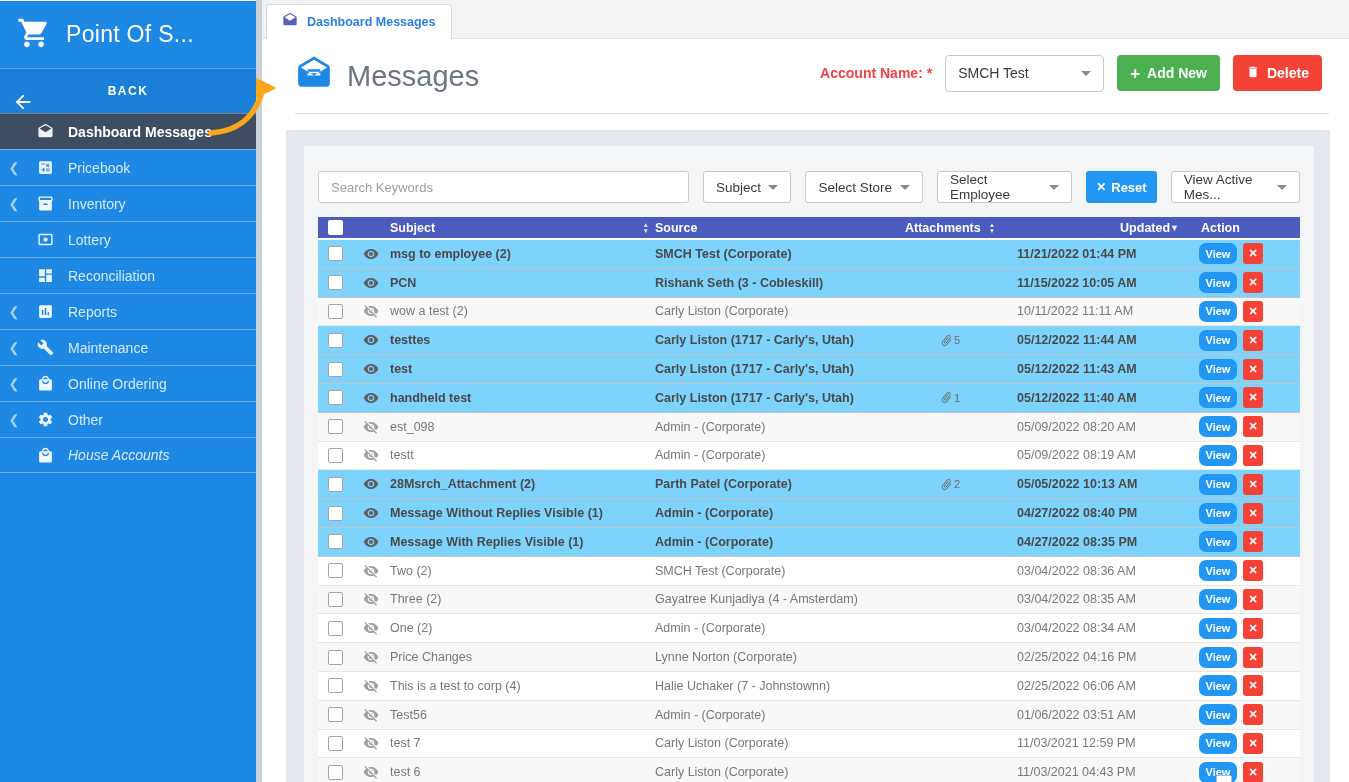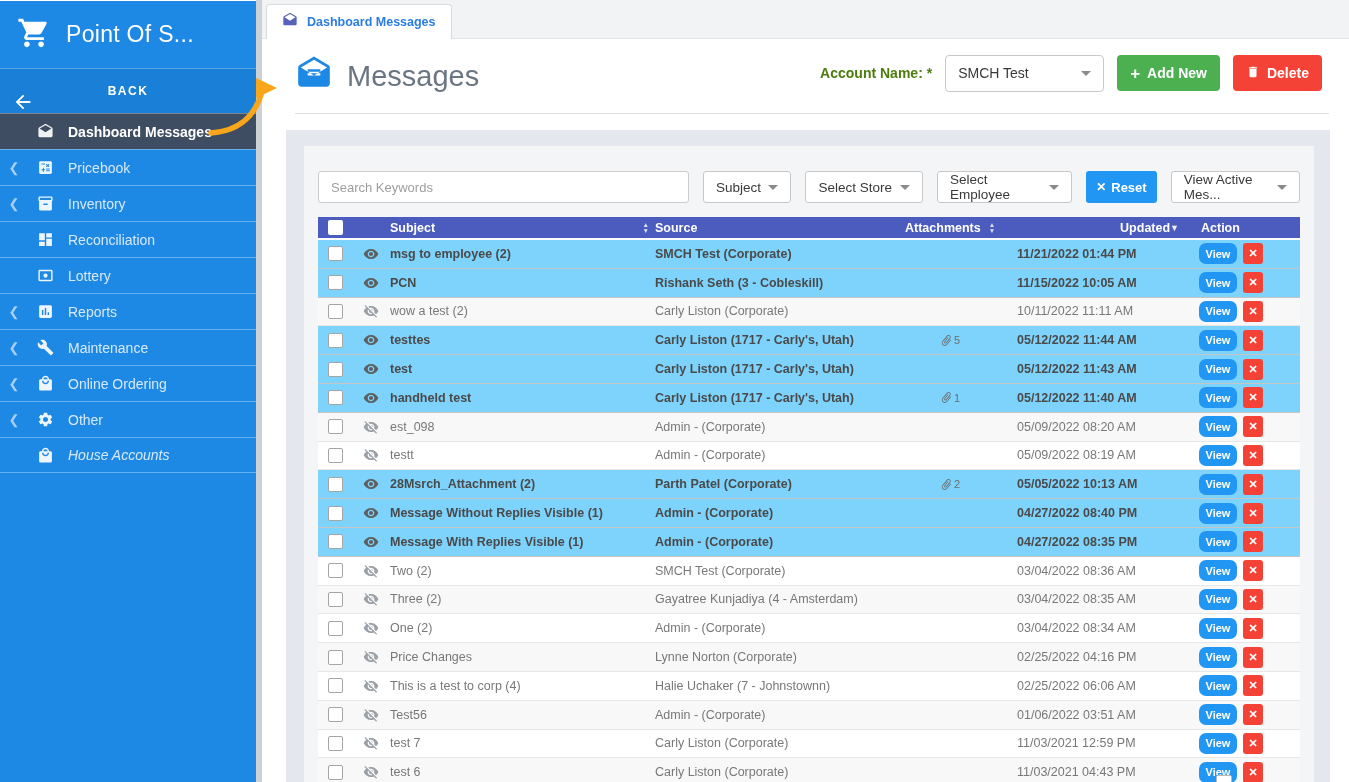--- a/index.html
+++ b/index.html
@@ -31,21 +31,21 @@
   .tab { position:absolute; left:4px; bottom:-1px; height:35px; background:#fff; border:1px solid #d9dadd; border-bottom:none;
          border-radius:4px 4px 0 0; display:flex; align-items:center; gap:9px; padding:0 15px; cursor:pointer; }
   .tab svg { width:16px; height:16px; fill:#5661b8; }
   .tab-label { color:#2a7de1; font-size:12.5px; font-weight:700; }
 
   .page-header { height:74px; position:relative; background:#fff; }
   .title-wrap { position:absolute; left:33px; top:0; height:74px; display:flex; align-items:center; gap:14px; }
   .title-wrap svg { width:38px; height:38px; fill:#1e88e5; }
   .page-title { font-size:29px; color:#6b7683; font-weight:400; }
   .header-controls { position:absolute; right:27px; top:0; height:68px; display:flex; align-items:center; gap:13px; }
-  .account-label { font-size:14px; font-weight:700; color:#4d7c0f; }
+  .account-label { font-size:14px; font-weight:700; color:#ef4444; }
   .select { background:#fff; border:1px solid #c8c8c8; border-radius:4px; height:37px; display:flex; align-items:center;
             justify-content:space-between; padding:0 12px; font-size:14px; color:#3a3a3a; cursor:pointer; }
   .select .caret { width:0; height:0; border-left:5px solid transparent; border-right:5px solid transparent; border-top:5px solid #8a8a8a; }
   .sel-account { width:159px; }
   .btn { border:none; border-radius:4px; height:36px; display:flex; align-items:center; gap:7px; padding:0 13px;
          font-size:14px; font-weight:700; color:#fff; cursor:pointer; font-family:inherit; }
   .btn-green { background:#4caf50; }
   .btn-red { background:#f44336; }
   .btn svg { width:14px; height:14px; fill:#fff; }
   .plus { font-size:17px; font-weight:700; line-height:1; }
@@ -152,33 +152,33 @@
           <svg viewBox="0 0 24 24">
             <path d="M20 2H4c-1 0-2 .9-2 2v3.01c0 .72.43 1.34 1 1.69V20c0 1.1 1.1 2 2 2h14c.9 0 2-.9 2-2V8.7c.57-.35 1-.97 1-1.69V4c0-1.1-1-2-2-2zm-5 12H9v-2h6v2zm5-7H4V4h16v3z"></path>
           </svg>
         </span>
         <span class="nav-label">Inventory</span>
       </div>
       <div class="nav-item">
         <span class="nav-chev"></span>
         <span class="nav-ic">
           <svg viewBox="0 0 24 24">
+            <path d="M20 4H4c-1.1 0-2 .9-2 2v12c0 1.1.9 2 2 2h16c1.1 0 2-.9 2-2V6c0-1.1-.9-2-2-2zm0 14H4V6h16v12zM12 9c-1.66 0-3 1.34-3 3s1.34 3 3 3 3-1.34 3-3-1.34-3-3-3z"></path>
+          </svg>
+        </span>
+        <span class="nav-label">Lottery</span>
+      </div>
+      <div class="nav-item">
+        <span class="nav-chev"></span>
+        <span class="nav-ic">
+          <svg viewBox="0 0 24 24">
             <path d="M3 13h8V3H3v10zm0 8h8v-6H3v6zm10 0h8V11h-8v10zm0-18v6h8V3h-8z"></path>
           </svg>
         </span>
         <span class="nav-label">Reconciliation</span>
-      </div>
-      <div class="nav-item">
-        <span class="nav-chev"></span>
-        <span class="nav-ic">
-          <svg viewBox="0 0 24 24">
-            <path d="M20 4H4c-1.1 0-2 .9-2 2v12c0 1.1.9 2 2 2h16c1.1 0 2-.9 2-2V6c0-1.1-.9-2-2-2zm0 14H4V6h16v12zM12 9c-1.66 0-3 1.34-3 3s1.34 3 3 3 3-1.34 3-3-1.34-3-3-3z"></path>
-          </svg>
-        </span>
-        <span class="nav-label">Lottery</span>
       </div>
       <div class="nav-item">
         <span class="nav-chev">❮</span>
         <span class="nav-ic">
           <svg viewBox="0 0 24 24">
             <path d="M19 3H5c-1.1 0-2 .9-2 2v14c0 1.1.9 2 2 2h14c1.1 0 2-.9 2-2V5c0-1.1-.9-2-2-2zM9 17H7v-7h2v7zm4 0h-2V7h2v10zm4 0h-2v-4h2v4z"></path>
           </svg>
         </span>
         <span class="nav-label">Reports</span>
       </div>

